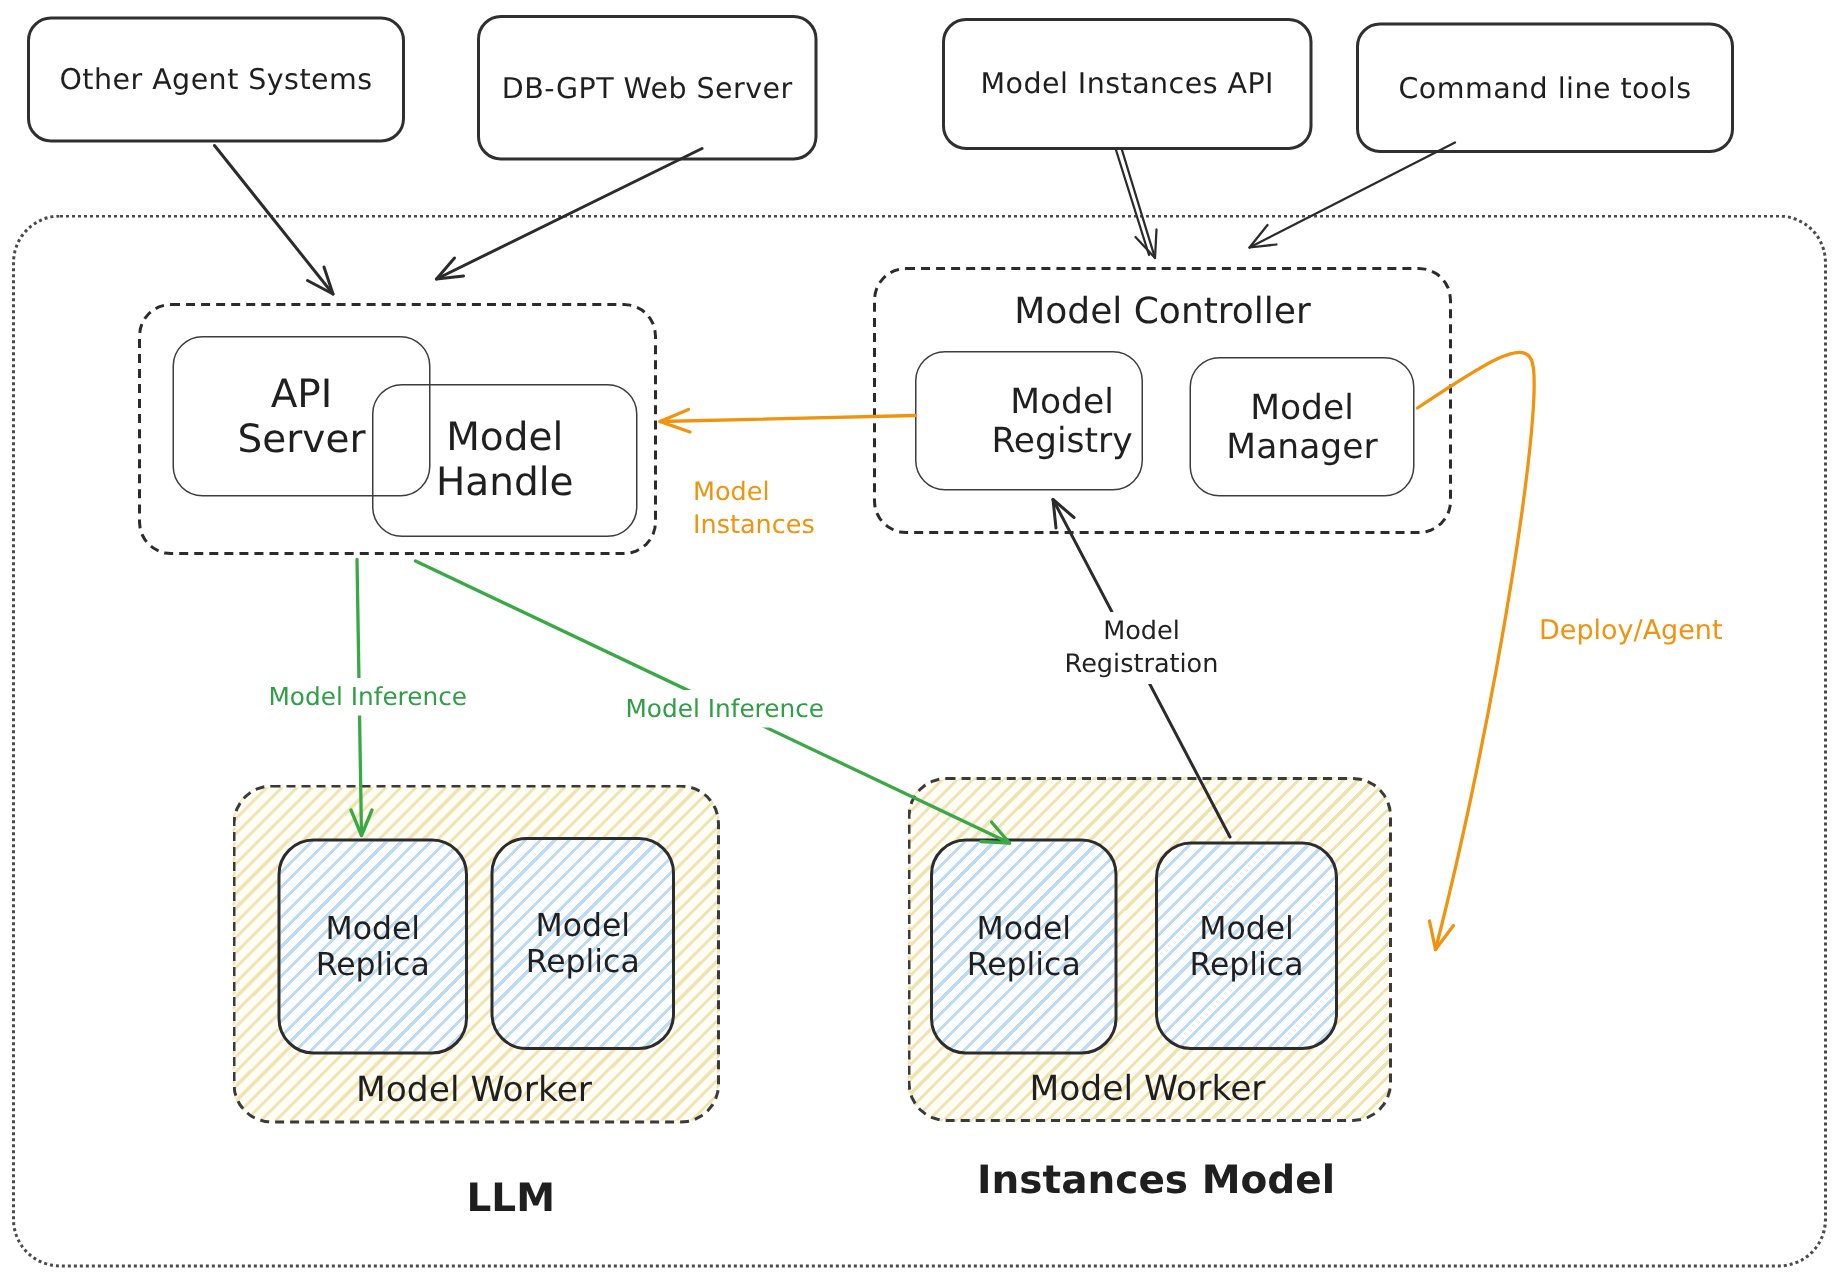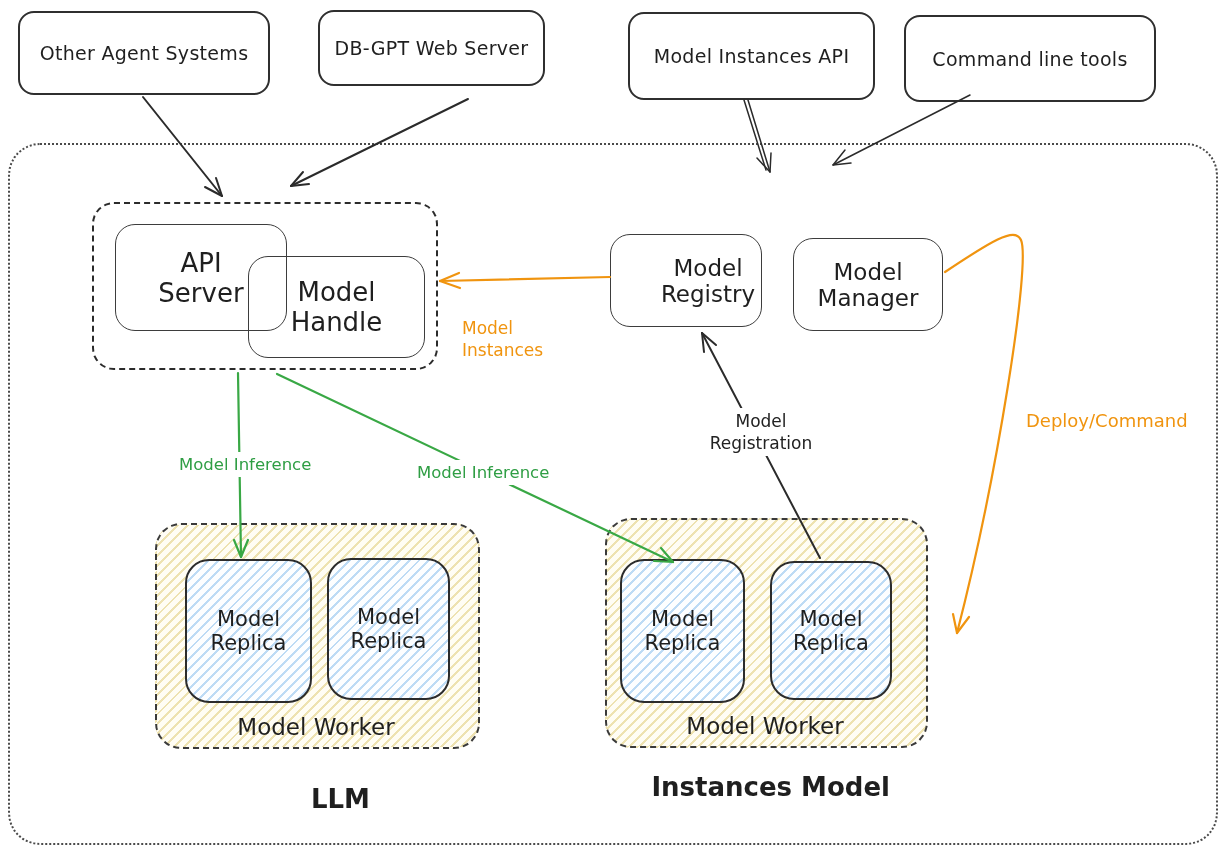--- a/index.html
+++ b/index.html
@@ -59,38 +59,41 @@
 </head>
 <body>
 
 <div class="canvas">
 
   <div class="abs outer-boundary" style="left:8px; top:143px; width:1210px; height:702px;"></div>
 
   <div class="abs extbox" style="left:18px; top:11px; width:252px; height:84px;">
     <span>Other Agent Systems</span>
   </div>
-  <div class="abs extbox" style="left:318px; top:10px; width:227px; height:76px;">
+  <div class="abs extbox" style="left:318px; top:10px; width:227px; height:97px;">
     <span>DB-GPT Web Server</span>
   </div>
   <div class="abs extbox" style="left:628px; top:12px; width:247px; height:88px;">
     <span>Model Instances API</span>
   </div>
   <div class="abs extbox" style="left:904px; top:15px; width:252px; height:87px;">
     <span>Command line tools</span>
   </div>
 
   <div class="abs dashed-group" style="left:92px; top:202px; width:346px; height:168px;"></div>
   <div class="abs innerbox" style="left:115px; top:224px; width:172px; height:107px; font-size:26px;">
     <span class="wrap" style="width:104px;">API Server</span>
   </div>
   <div class="abs innerbox" style="left:248px; top:256px; width:177px; height:102px; font-size:26px;">
     <span class="wrap" style="width:112px;">Model Handle</span>
   </div>
 
+  <div class="abs dashed-group" style="left:582px; top:178px; width:386px; height:178px;">
+    <div class="group-title" style="top:13px;">Model Controller</div>
+  </div>
   <div class="abs innerbox" style="left:610px; top:234px; width:152px; height:93px; font-size:23px;padding-left:44px;">
     <span class="wrap" style="width:100px;">Model Registry</span>
   </div>
   <div class="abs innerbox" style="left:793px; top:238px; width:150px; height:93px; font-size:23px;">
     <span class="wrap" style="width:105px;text-align:center;">Model Manager</span>
   </div>
 
   <div class="abs worker" style="left:155px; top:523px; width:325px; height:226px;">
     <div class="worker-label">Model Worker</div>
   </div>
@@ -159,15 +162,15 @@
     <g class="s-dark">
       <line x1="820" y1="558" x2="702" y2="333"></line>
       <path d="M702,333 L704,352 M702,333 L716,345"></path>
     </g>
   </svg>
 
   <div class="edge-label lbl-orange" style="left:462px; top:317px; width:92px; font-size:17px;">Model Instances</div>
   <div class="edge-label lbl-green" style="left:174px; top:452px; font-size:16.5px; padding:2px 5px;">Model Inference</div>
   <div class="edge-label lbl-green" style="left:412px; top:460px; font-size:16.5px; padding:2px 5px;">Model Inference</div>
   <div class="edge-label lbl-dark" style="left:700px; top:408px; width:122px; font-size:17px; text-align:center; padding:2px 0;">Model Registration</div>
-  <div class="edge-label lbl-orange" style="left:1026px; top:409px; font-size:18px;">Deploy/Command</div>
+  <div class="edge-label lbl-orange" style="left:1026px; top:409px; font-size:18px;">Deploy/Agent</div>
 
 </div>
 
 </body></html>

